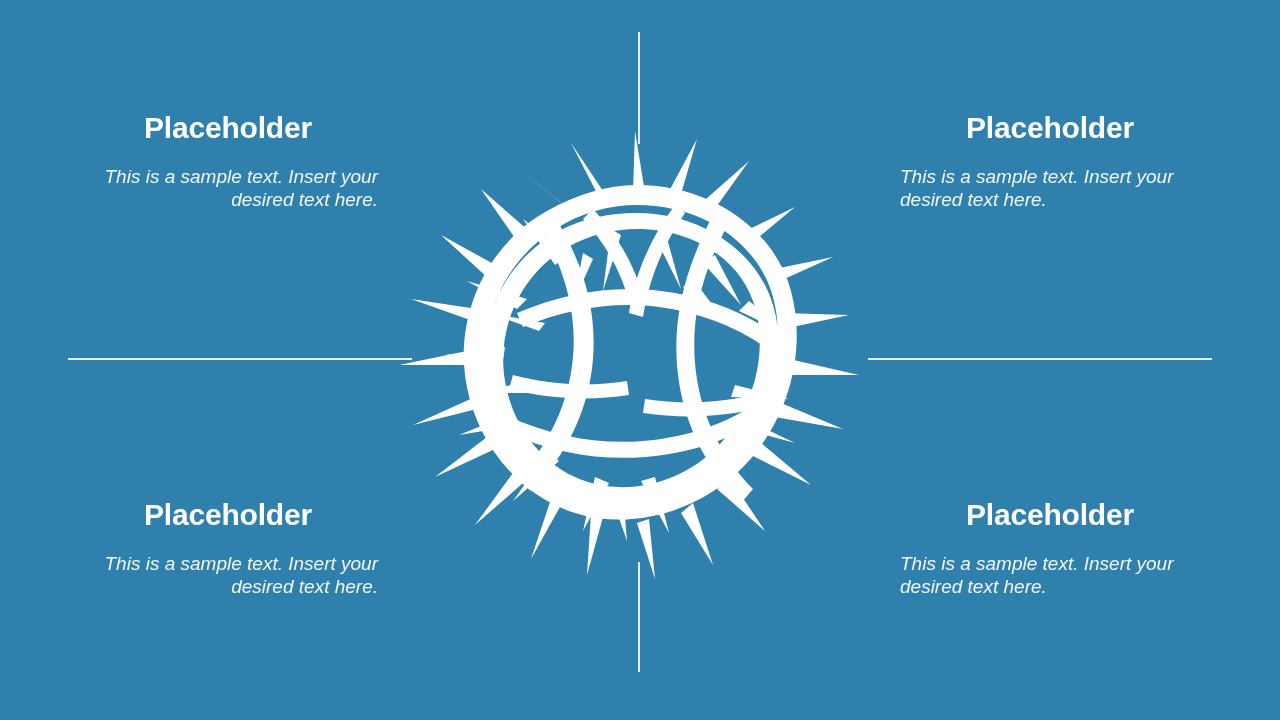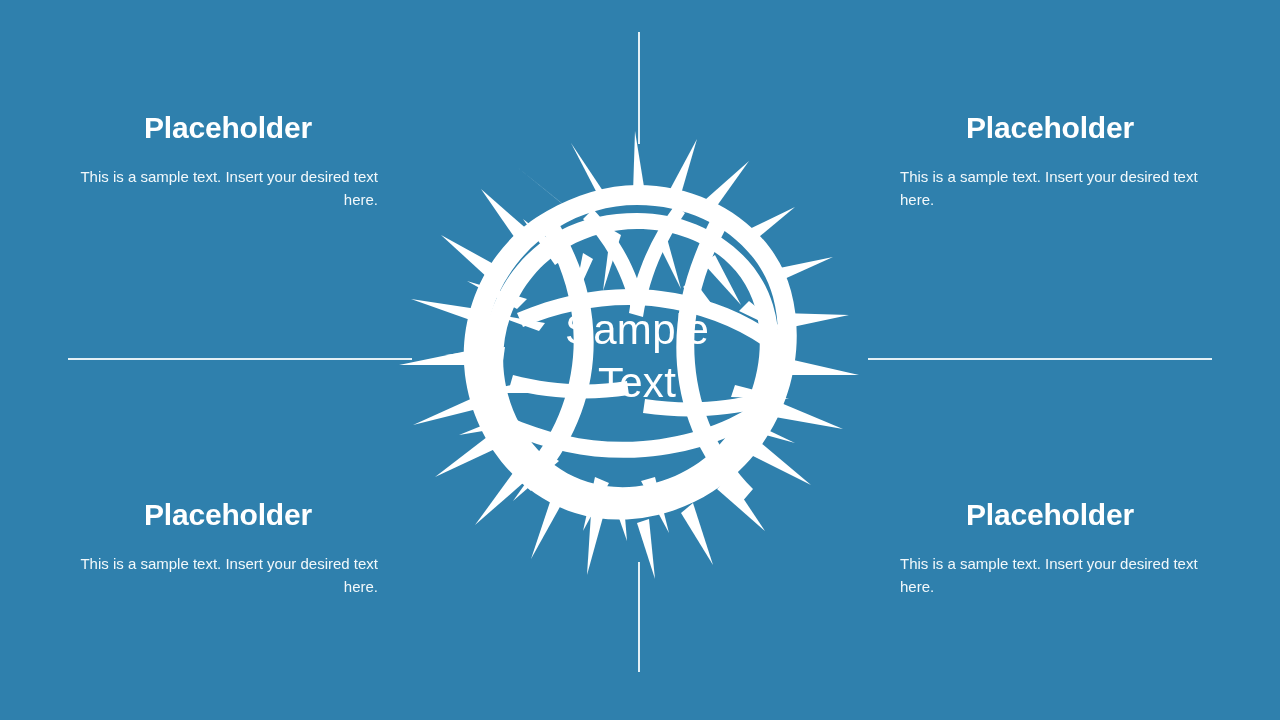--- a/index.html
+++ b/index.html
@@ -55,24 +55,25 @@
     font-size: 30px;
     font-weight: bold;
     color: #ffffff;
     line-height: 36px;
     letter-spacing: -0.2px;
     text-align: center;
   }
   .quad-body {
     margin: 0;
     margin-top: 19px;
-    font-size: 15px;
+    font-size: 19px;
     font-weight: normal;
     color: #f2f8fb;
     line-height: 23px;
+    font-style: italic;
   }
 
   
   #crown-wrap {
     position: absolute;
     left: 397px;
     top: 113px;
     width: 480px;
     height: 480px;
   }
@@ -226,24 +227,20 @@
           <path d="M296 166 L326 206 L286 174 Z"></path>
           <path d="M338 272 L392 286 L334 284 Z"></path>
           <path d="M226 380 L230 428 L214 382 Z"></path>
           <path d="M132 268 L78 280 L134 280 Z"></path>
           <path d="M142 218 L92 200 L148 210 Z"></path>
         </g>
       </g>
     </svg>
   </div>
 
-  <div id="center-text">
-    <div>Sample</div>
-    <div>Text</div>
-  </div>
 
   <div class="quad quad-tl">
     <p class="quad-title">Placeholder</p>
     <p class="quad-body">This is a sample text. Insert your desired text here.</p>
   </div>
 
   <div class="quad quad-tr">
     <p class="quad-title">Placeholder</p>
     <p class="quad-body">This is a sample text. Insert your desired text here.</p>
   </div>

